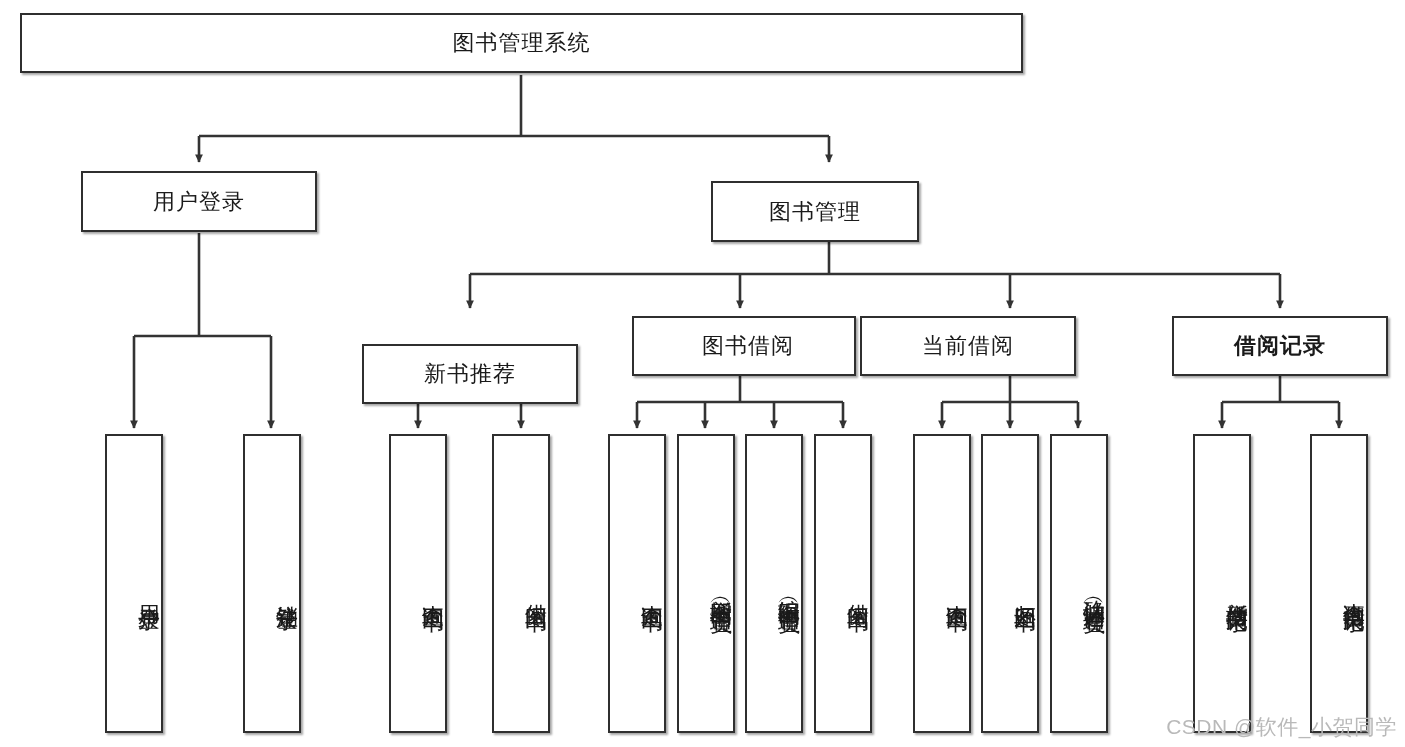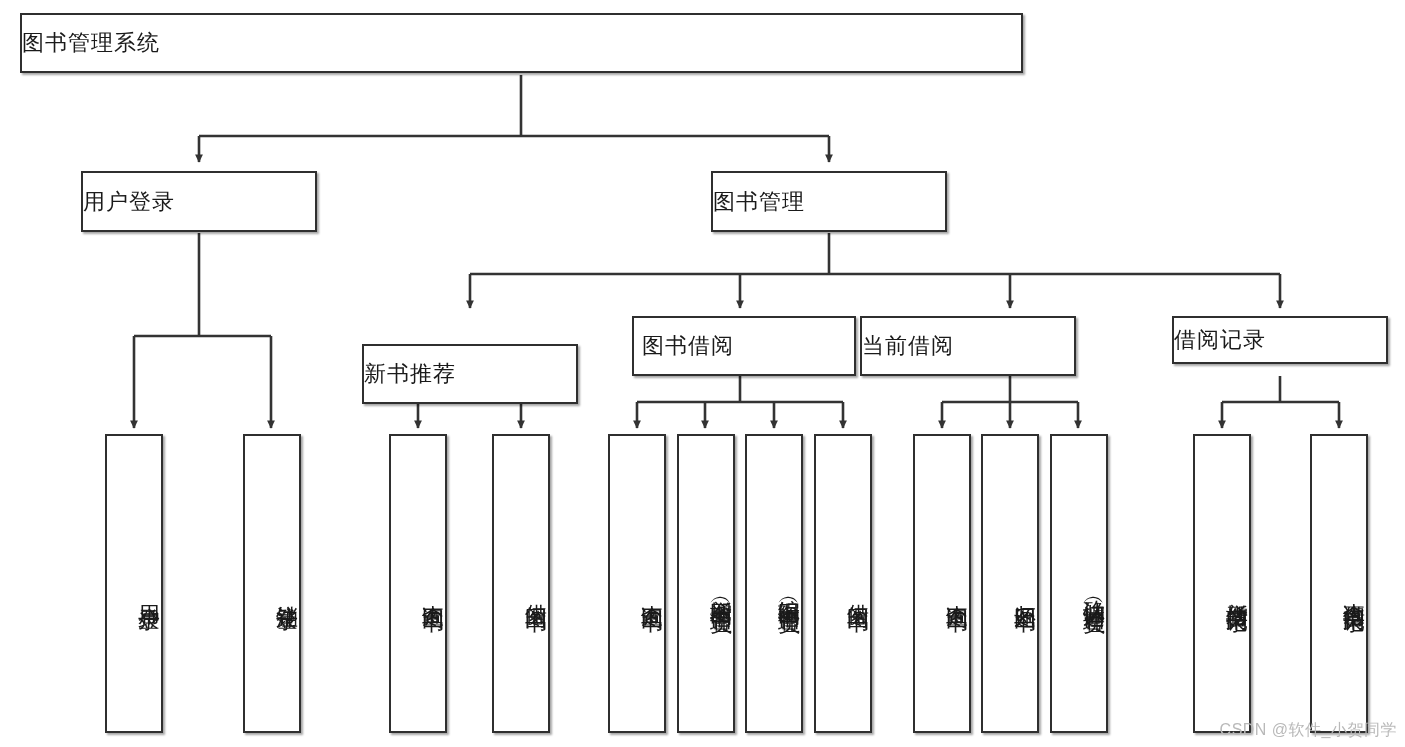--- a/index.html
+++ b/index.html
@@ -26,21 +26,21 @@
     pointer-events: none;
   }
   .node {
     position: absolute;
     box-sizing: border-box;
     background: #ffffff;
     border: 2px solid #2f2f2f;
     box-shadow: 2px 2px 2px rgba(0,0,0,0.35);
     display: flex;
     align-items: center;
-    justify-content: flex-start;
+    justify-content: center;
     color: #1a1a1a;
   }
   .node.horiz {
     font-size: 22px;
     letter-spacing: 1px;
   }
   .node.vert {
     writing-mode: vertical-rl;
     text-orientation: upright;
     font-size: 22px;
@@ -52,21 +52,21 @@
   }
   .node.vert .vlabel {
     writing-mode: vertical-rl;
     text-orientation: upright;
     white-space: nowrap;
   }
   #watermark {
     position: absolute;
     right: 8px;
     bottom: 6px;
-    font-size: 16px;
+    font-size: 21px;
     color: #b9b9b9;
     letter-spacing: 0.5px;
     white-space: nowrap;
   }
 </style>
 </head>
 <body>
 
 <div id="canvas">
 
@@ -121,34 +121,34 @@
     </g>
   </svg>
 
   <div class="node horiz" style="left:20px; top:13px; width:1003px; height:60px;">
     <span>图书管理系统</span>
   </div>
 
   <div class="node horiz" style="left:81px; top:171px; width:236px; height:61px;">
     <span>用户登录</span>
   </div>
-  <div class="node horiz" style="left:711px; top:171px; width:236px; height:61px;">
+  <div class="node horiz" style="left:711px; top:181px; width:208px; height:61px;">
     <span>图书管理</span>
   </div>
 
   <div class="node horiz" style="left:362px; top:316px; width:216px; height:60px;margin-top:28px;">
     <span>新书推荐</span>
   </div>
   <div class="node horiz" style="left:632px; top:316px; width:224px; height:60px;padding-left:8px;">
     <span>图书借阅</span>
   </div>
   <div class="node horiz" style="left:860px; top:316px; width:216px; height:60px;">
     <span>当前借阅</span>
   </div>
-  <div class="node horiz" style="left:1172px; top:316px; width:216px; height:48px;">
+  <div class="node horiz" style="left:1172px; top:316px; width:216px; height:60px;font-weight:bold;">
     <span>借阅记录</span>
   </div>
 
   <div class="node vert" style="left:105px; top:434px; width:58px; height:299px;">
     <span class="vlabel">用户登录</span>
   </div>
   <div class="node vert" style="left:243px; top:434px; width:58px; height:299px;">
     <span class="vlabel">注销登录</span>
   </div>
 

